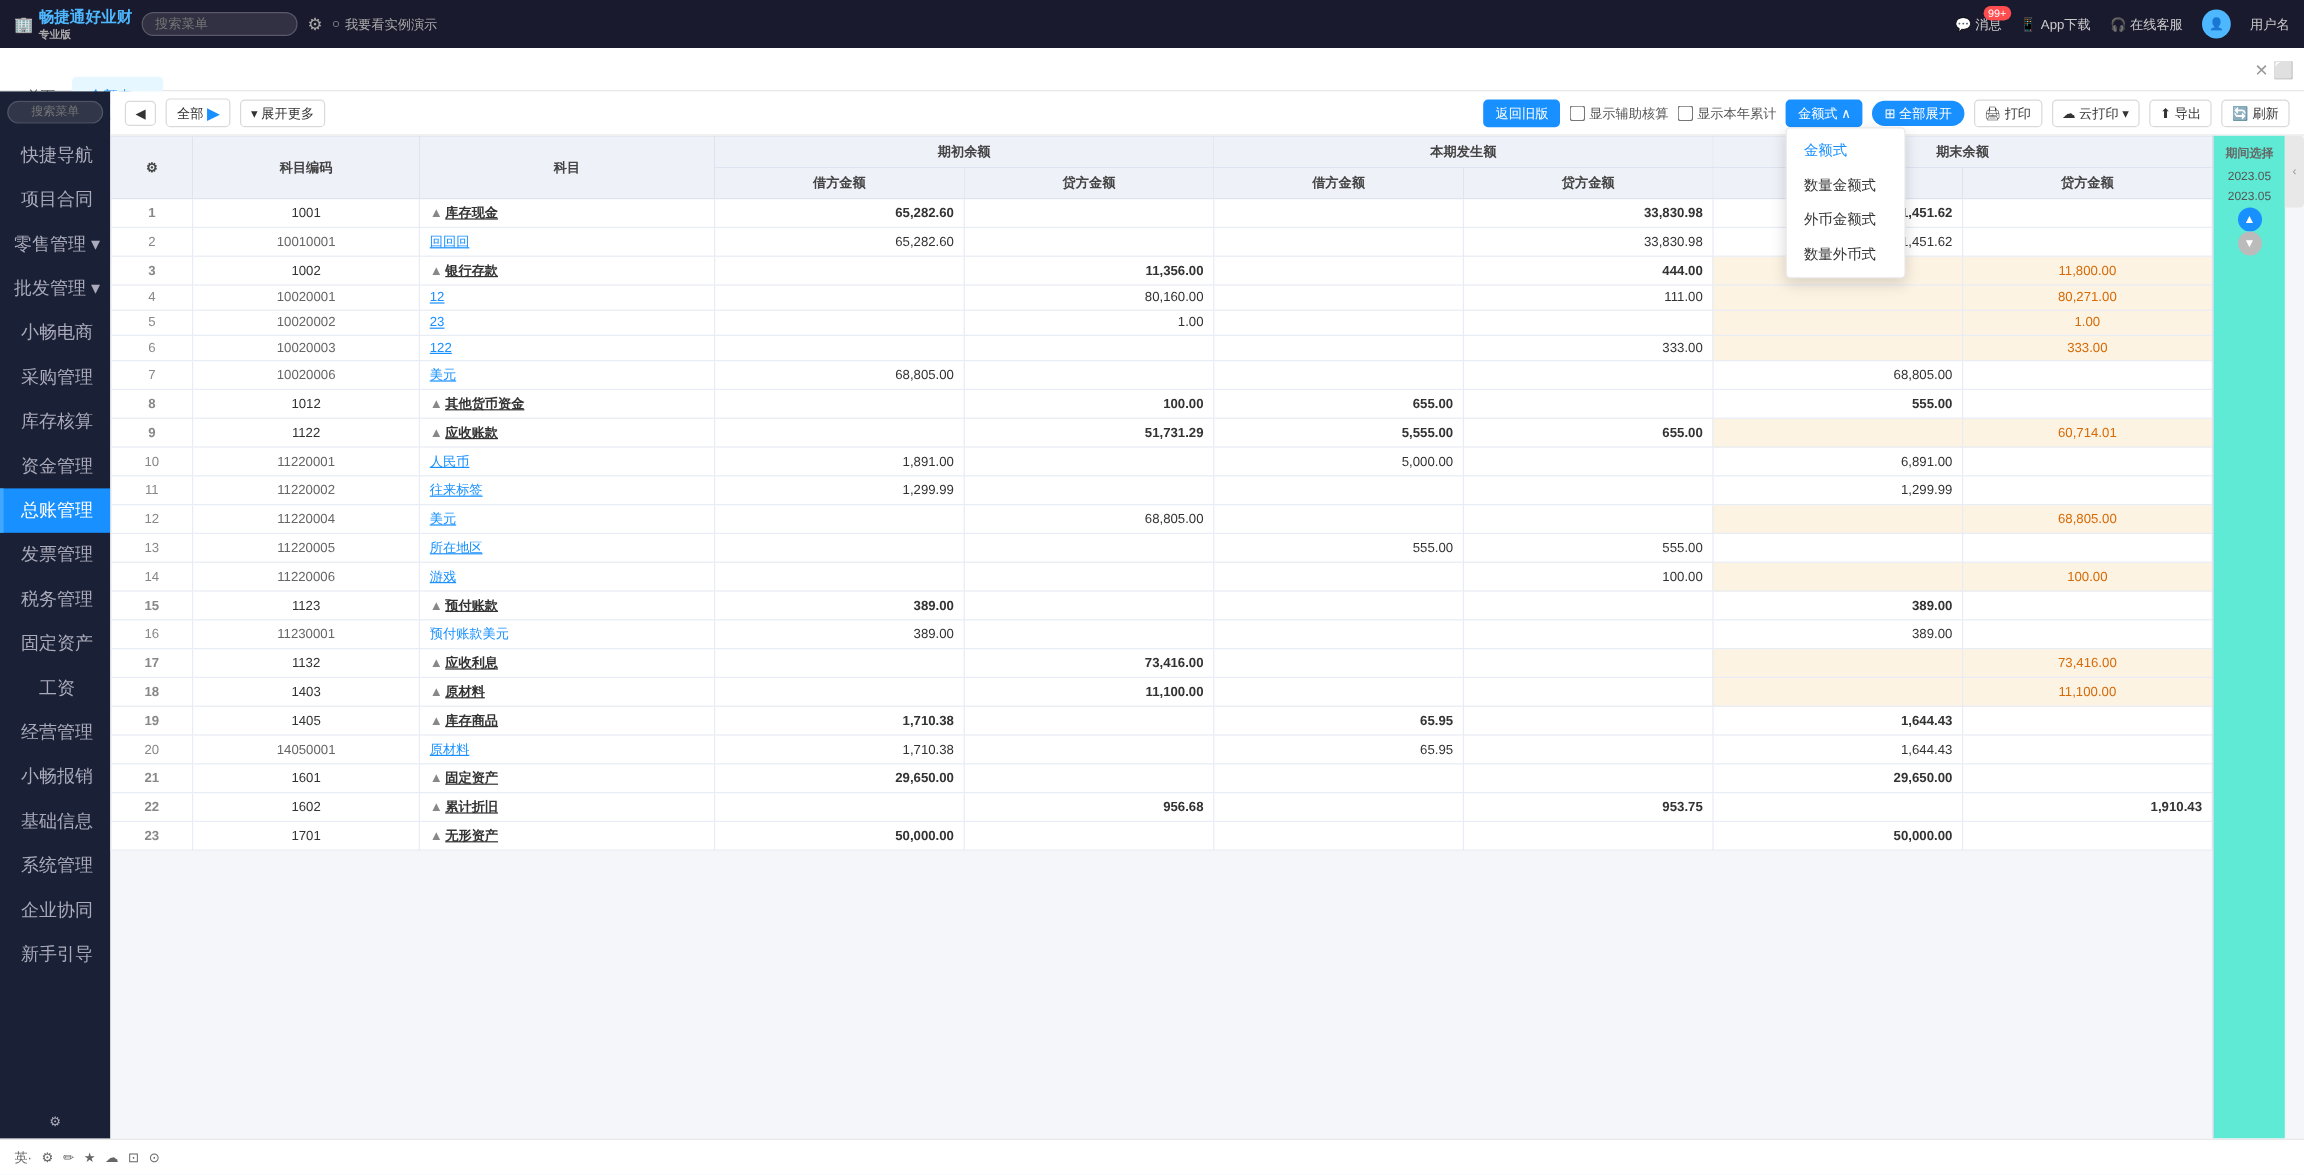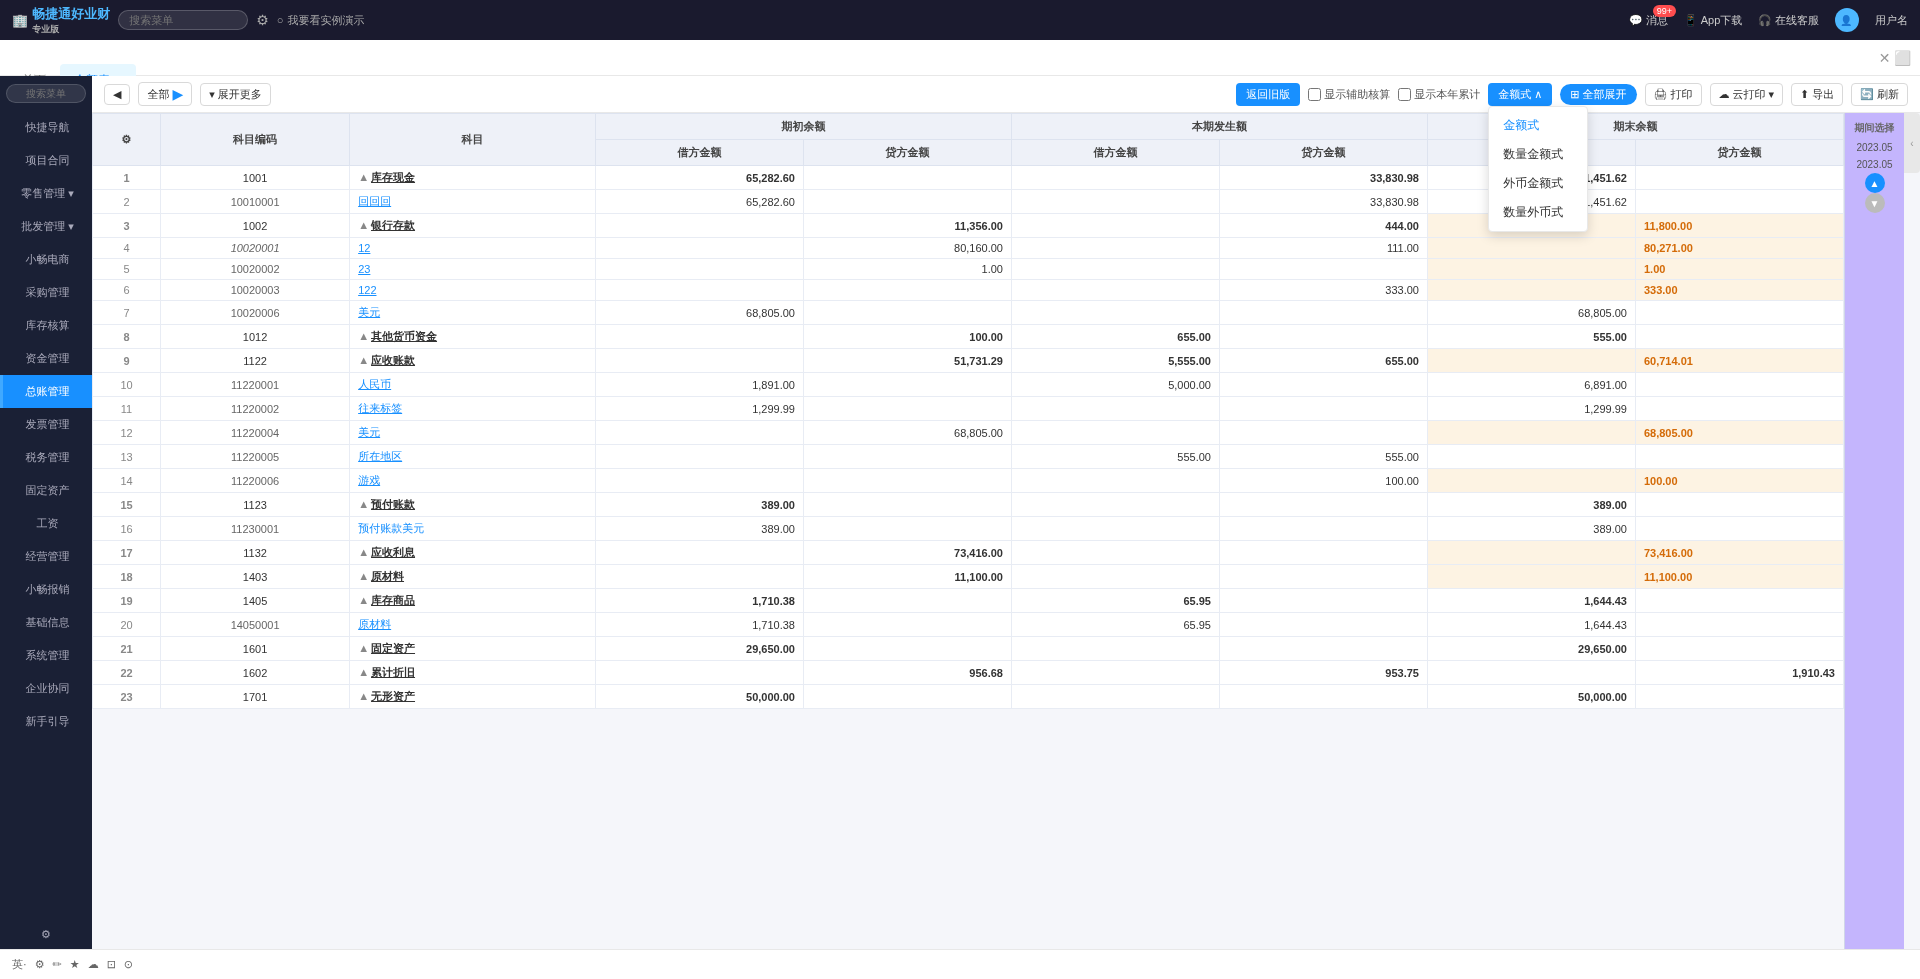--- a/index.html
+++ b/index.html
@@ -24,21 +24,21 @@
     .tab-close { color: #999; font-size: 10px; cursor: pointer; }
 
     
     .main-layout { display: flex; flex: 1; overflow: hidden; }
 
     
     .sidebar { width: 92px; background: #1a2035; display: flex; flex-direction: column; flex-shrink: 0; }
     .sidebar-search { padding: 8px 6px; }
     .sidebar-search-box { background: rgba(255,255,255,0.1); border: 1px solid rgba(255,255,255,0.15); border-radius: 12px; padding: 3px 8px; color: #ccc; font-size: 10px; width: 100%; text-align: center; }
     .sidebar-nav { display: flex; flex-direction: column; }
-    .sidebar-item { padding: 9px 6px; text-align: center; color: #aab; font-size: 11px; cursor: pointer; border-left: 3px solid transparent; }
+    .sidebar-item { padding: 9px 6px; text-align: center; color: #aab; font-size: 15px; cursor: pointer; border-left: 3px solid transparent; }
     .sidebar-item.active { color: #fff; background: #1890ff; border-left: 3px solid #40a9ff; }
     .sidebar-bottom { margin-top: auto; padding: 8px 6px; text-align: center; color: #aab; font-size: 11px; cursor: pointer; }
 
     
     .content { flex: 1; display: flex; flex-direction: column; overflow: hidden; background: #f5f6fa; }
 
     
     .toolbar { padding: 6px 12px; background: #fff; display: flex; align-items: center; gap: 8px; border-bottom: 1px solid #e8e8e8; flex-shrink: 0; flex-wrap: wrap; }
     .back-btn { background: #fff; border: 1px solid #d9d9d9; border-radius: 4px; padding: 3px 8px; font-size: 11px; cursor: pointer; display: flex; align-items: center; gap: 3px; color: #333; }
     .all-btn { background: #fff; border: 1px solid #d9d9d9; border-radius: 4px; padding: 3px 8px; font-size: 11px; cursor: pointer; display: flex; align-items: center; gap: 3px; }
@@ -62,29 +62,29 @@
     .table-container { flex: 1; display: flex; overflow: hidden; }
     .table-scroll { flex: 1; overflow: auto; }
 
     table { width: 100%; border-collapse: collapse; background: white; }
     thead tr th { background: #eef1f8; border: 1px solid #dde3ef; padding: 5px 8px; font-size: 11px; font-weight: 600; text-align: center; color: #444; white-space: nowrap; position: sticky; top: 0; z-index: 10; }
     tbody tr td { border: 1px solid #e8ecf4; padding: 4px 8px; font-size: 11px; color: #333; white-space: nowrap; }
     tbody tr td:first-child { text-align: center; color: #888; }
     tbody tr td:nth-child(2) { text-align: center; font-weight: 500; }
     tbody tr td:nth-child(3) { color: #333; }
     tbody tr td.amount { text-align: right; }
-    tbody tr td.amount-highlight { text-align: left; background: #fdf3e3; color: #d46b08; font-weight: 700; }
+    tbody tr td.amount-highlight { text-align: center; background: #fdf3e3; color: #d46b08; font-weight: 400; }
     .parent-row td { font-weight: 600; }
     .child-row td:nth-child(2) { font-weight: normal; color: #666; }
 
     
     .settings-cell { text-align: center; cursor: pointer; }
 
     
-    .right-panel { width: 60px; background: #c4b5fd; border-left: 1px solid #d0d6e8; display: flex; flex-direction: column; flex-shrink: 0; padding: 4px 2px; }
+    .right-panel { width: 60px; background: #5eead4; border-left: 1px solid #d0d6e8; display: flex; flex-direction: column; flex-shrink: 0; padding: 4px 2px; }
     .right-panel-title { font-size: 10px; color: #666; text-align: center; padding: 4px 0; font-weight: 600; }
     .right-panel-item { font-size: 10px; color: #555; text-align: center; padding: 3px 2px; cursor: pointer; border-radius: 2px; }
     .right-panel-item.active { background: #1890ff; color: white; border-radius: 4px; }
     .right-panel-item.current { background: #1890ff; color: white; border-radius: 4px; font-weight: bold; }
     .right-panel-nav { display: flex; flex-direction: column; align-items: center; gap: 1px; }
     .circle-nav { width: 20px; height: 20px; border-radius: 50%; background: #1890ff; color: white; display: flex; align-items: center; justify-content: center; font-size: 10px; cursor: pointer; }
     .circle-nav.gray { background: #bbb; }
 
     
     .bottom-bar { height: 30px; background: #fff; border-top: 1px solid #e8e8e8; display: flex; align-items: center; padding: 0 12px; gap: 8px; font-size: 11px; color: #666; flex-shrink: 0; }
@@ -286,21 +286,21 @@
                 <td><span style="color:#888;margin-right:2px;">▲</span><strong style="text-decoration:underline;cursor:pointer;color:#333;">银行存款</strong></td>
                 <td class="amount"></td>
                 <td class="amount">11,356.00</td>
                 <td class="amount"></td>
                 <td class="amount">444.00</td>
                 <td class="amount-highlight"></td>
                 <td class="amount-highlight">11,800.00</td>
               </tr>
               <tr class="child-row">
                 <td style="text-align:center;color:#888;">4</td>
-                <td style="padding-left:8px;font-style:italic;">10020001</td>
+                <td style="padding-left:8px;">10020001</td>
                 <td><span style="text-decoration:underline;cursor:pointer;color:#1890ff;">12</span></td>
                 <td class="amount"></td>
                 <td class="amount">80,160.00</td>
                 <td class="amount"></td>
                 <td class="amount">111.00</td>
                 <td class="amount-highlight"></td>
                 <td class="amount-highlight">80,271.00</td>
               </tr>
               <tr class="child-row">
                 <td style="text-align:center;color:#888;">5</td>

